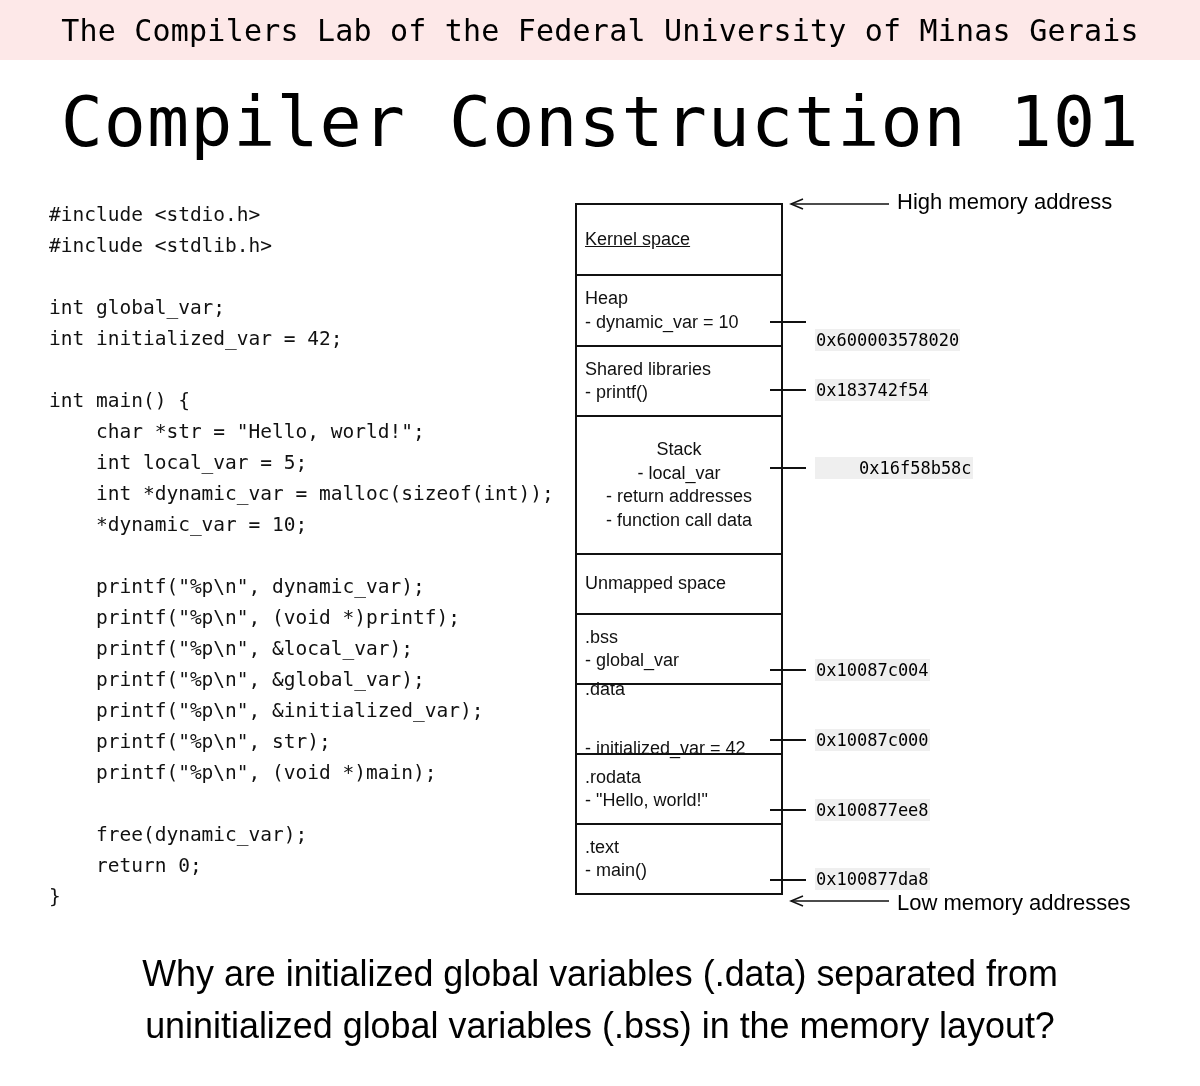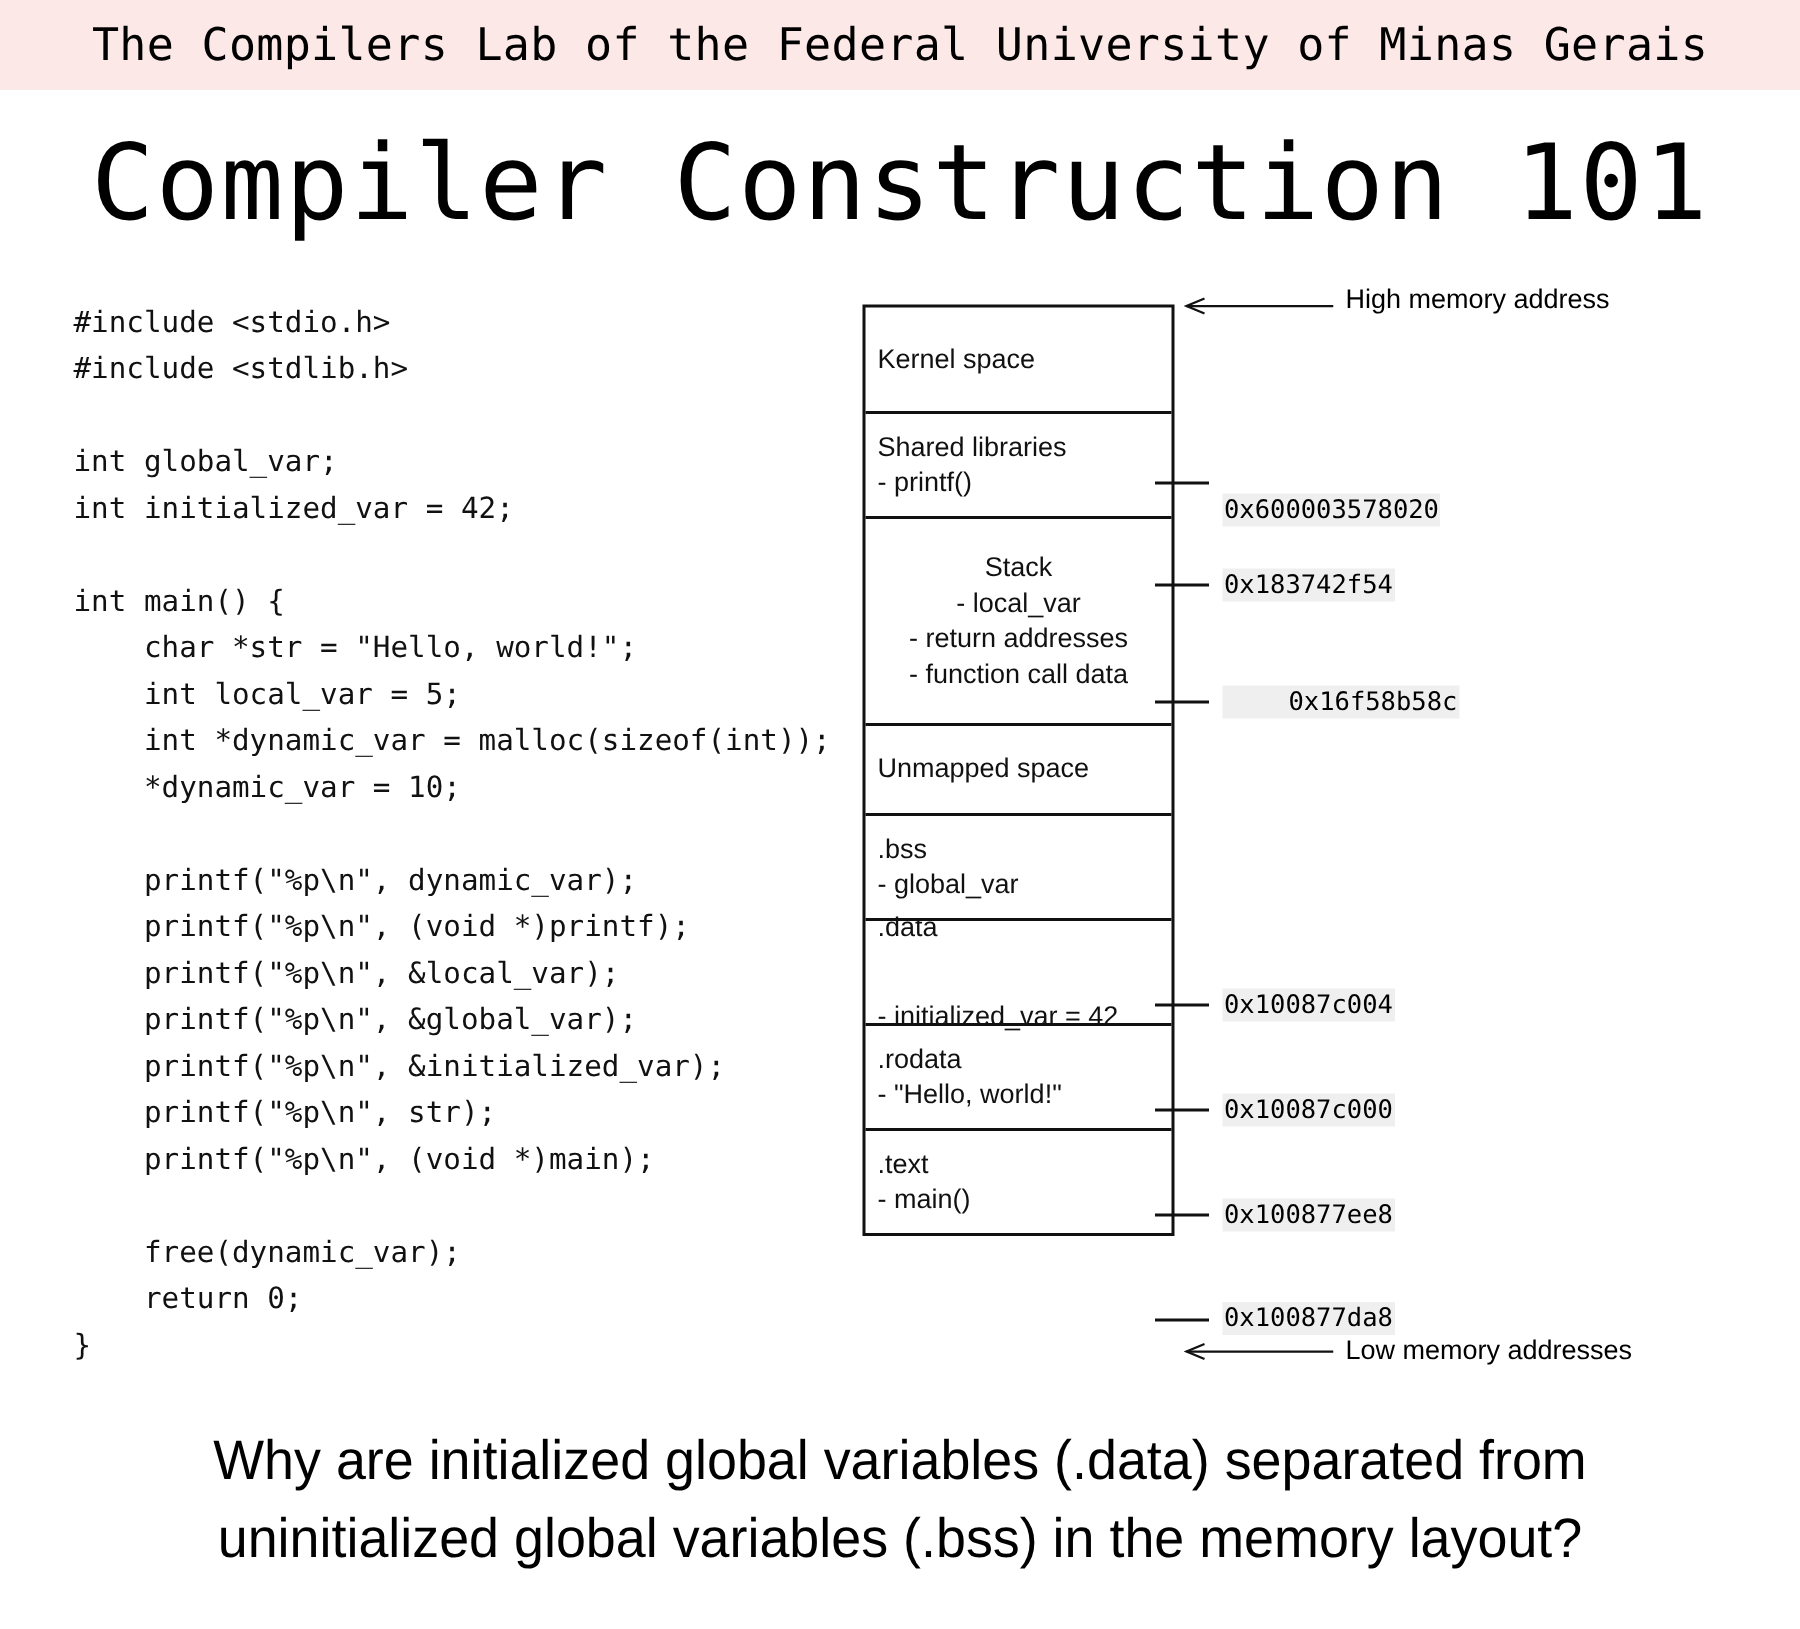--- a/index.html
+++ b/index.html
@@ -25,33 +25,33 @@
       position: absolute; left: 575px; top: 203px; width: 208px;
       border: 2px solid #111; box-sizing: border-box;
       font-family: "Liberation Sans", sans-serif;
     }
     .seg {
       border-top: 2px solid #111; box-sizing: border-box;
       padding: 0 8px; position: relative;
       display: flex; flex-direction: column; justify-content: center;
       font-size: 18px; color: #111; line-height: 23.5px;
     }
-    .seg:first-child { border-top: none; }
+    .seg:first-child { border-top: none; text-decoration: underline; }
     .seg .l { white-space: nowrap; }
     .tick {
       position: absolute; height: 2px; background: #111;
       left: 770px; width: 36px;
     }
     .addr {
       position: absolute; left: 815px;
       font-family: "DejaVu Sans Mono", monospace; font-size: 17px;
       background: #efefef; padding: 0 1px; line-height: 22px;
     }
     .arrow-label {
-      position: absolute; font-family: "Liberation Sans", sans-serif; font-size: 18px;
+      position: absolute; font-family: "Liberation Sans", sans-serif; font-size: 22px;
     }
     .arrow {
       position: absolute; left: 789px; width: 100px; height: 16px;
     }
     .question {
       position: absolute; left: 0; top: 948px; width: 1200px;
       text-align: center;
       font-family: "Liberation Sans", sans-serif; font-size: 37px; line-height: 52px;
       transform: scaleX(0.97);
     }
@@ -87,20 +87,24 @@
   <div class="line">    printf("%p\n", (void *)main);</div>
   <div class="line">&nbsp;</div>
   <div class="line">    free(dynamic_var);</div>
   <div class="line">    return 0;</div>
   <div class="line">}</div>
 </div>
 
 <div class="mem">
   <div class="seg" style="height:69px;">
     <span class="l">Kernel space</span>
+  </div>
+  <div class="seg" style="height:71px;">
+    <span class="l">Heap</span>
+    <span class="l">- dynamic_var = 10</span>
   </div>
   <div class="seg" style="height:70px;">
     <span class="l">Shared libraries</span>
     <span class="l">- printf()</span>
   </div>
   <div class="seg" style="height:138px;text-align:center;">
     <span class="l">Stack</span>
     <span class="l">- local_var</span>
     <span class="l">- return addresses</span>
     <span class="l">- function call data</span>

